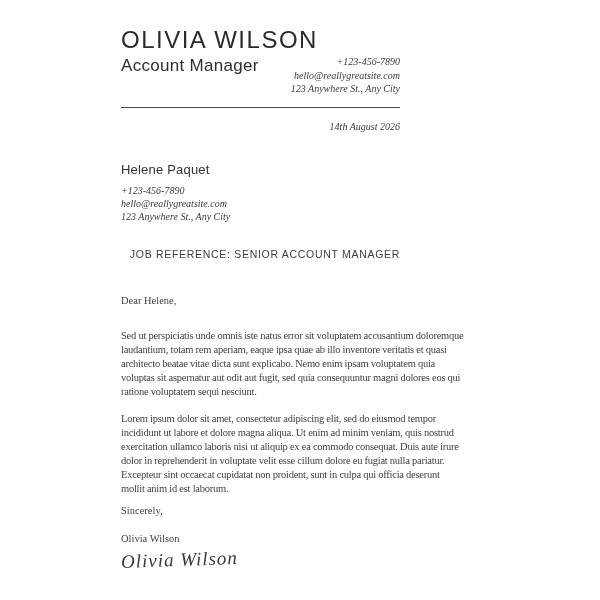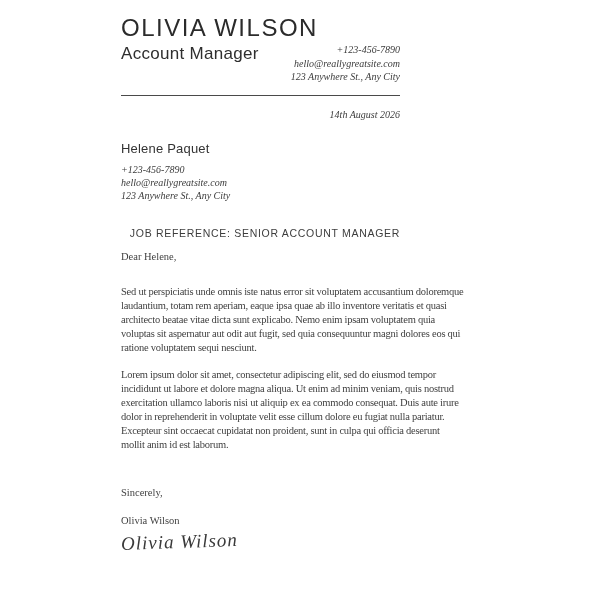--- a/index.html
+++ b/index.html
@@ -3,21 +3,21 @@
 <meta charset="utf-8">
 <style>
   html, body { margin: 0; padding: 0; background: #ffffff; }
   body {
     width: 600px; height: 600px; overflow: hidden;
     font-family: "Liberation Serif", "DejaVu Serif", serif;
   }
   .page {
     box-sizing: border-box;
     width: 520px; height: 600px;
-    padding: 15px 120px 0 121px;
+    padding: 27px 120px 0 121px;
     background: #ffffff;
     color: #3f3f3f;
     position: relative;
   }
   
   .letterhead { position: relative; height: 80px; }
   .sender-name {
     margin: 0;
     font-family: "Liberation Sans", "DejaVu Sans", sans-serif;
     font-weight: 400;
@@ -49,21 +49,21 @@
   
   .date-line {
     margin-top: 12px;
     text-align: right;
     font-style: italic;
     font-size: 10px; line-height: 14px;
     color: #3b3b3b;
   }
   
   .recipient {
-    margin-top: 19px;
+    margin-top: 28px;
     font-family: "Liberation Sans", "DejaVu Sans", sans-serif;
     font-size: 13px; line-height: 16px;
     letter-spacing: 0.2px;
     color: #333333;
   }
   .recipient-contact {
     margin-top: 6px;
     font-style: italic;
     font-size: 10px; line-height: 13.2px;
     color: #3b3b3b;
@@ -73,36 +73,36 @@
     margin-top: 23px;
     font-family: "Liberation Sans", "DejaVu Sans", sans-serif;
     font-size: 10.5px; line-height: 15px;
     letter-spacing: 0.7px;
     color: #3d3d3d;
     white-space: nowrap;
     text-align: right;
   }
   
   .salutation {
-    margin-top: 9px;
+    margin-top: 32px;
     font-size: 10.5px; line-height: 14px;
     color: #3f3f3f;
   }
   .body-paragraph {
     margin: 0;
     font-size: 10.5px; line-height: 14px;
     letter-spacing: -0.25px;
     color: #3f3f3f;
     white-space: pre;        
   }
   .body-paragraph.first  { margin-top: 13px; }
   .body-paragraph.second { margin-top: 21px; }
   
   .valediction {
-    margin-top: 34px;
+    margin-top: 8px;
     font-size: 10.5px; line-height: 14px;
     color: #3f3f3f;
   }
   .typed-name {
     margin-top: 14px;
     font-size: 10.5px; line-height: 14px;
     color: #3f3f3f;
   }
   .signature {
     margin-top: 3px;

